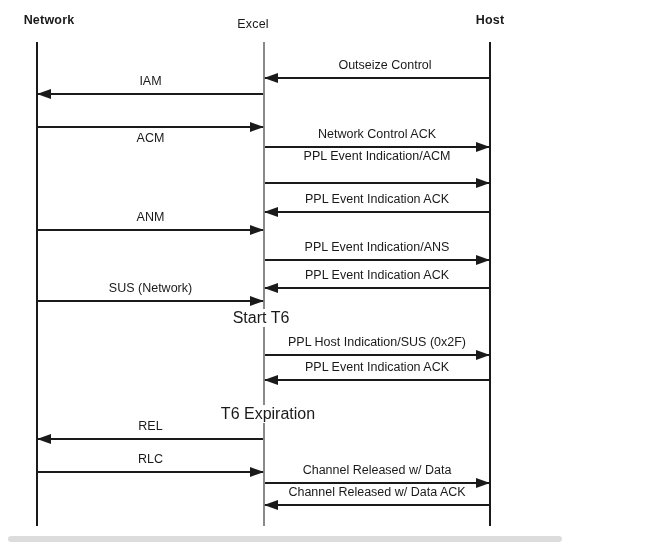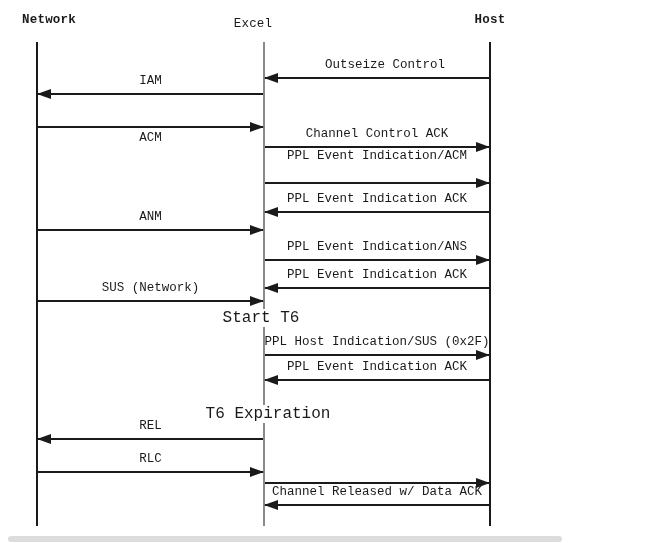--- a/index.html
+++ b/index.html
@@ -2,21 +2,21 @@
 <html><head>
 <meta charset="utf-8">
 <style>
   * { margin:0; padding:0; box-sizing:border-box; }
   html, body { background:#ffffff; }
   #stage {
     position:relative;
     width:568px;
     height:543px;
     background:#ffffff;
-    font-family:Liberation Mono, monospace;
+    font-family:Liberation Sans, sans-serif;
     overflow:hidden;
   }
   .actor-label {
     position:absolute;
     transform:translateX(-50%);
     font-size:12.5px;
     color:#1a1a1a;
     white-space:nowrap;
     letter-spacing:0.2px;
   }
@@ -86,21 +86,21 @@
       <div class="arrowhead left"></div>
     </div>
     <div class="msg-label" style="left: 150.5px; top: 88px;">IAM</div>
     <div class="msg-line" style="left: 38px; width: 225px; top: 126px; background: rgb(26, 26, 26);">
       <div class="arrowhead right"></div>
     </div>
     <div class="msg-label" style="left: 150.5px; top: 121px; margin-top: 24px;">ACM</div>
     <div class="msg-line" style="left: 265px; width: 224px; top: 146px; background: rgb(26, 26, 26);">
       <div class="arrowhead right"></div>
     </div>
-    <div class="msg-label" style="left: 377px; top: 141px;">Channel Control ACK</div>
+    <div class="msg-label" style="left: 377px; top: 141px;">Network Control ACK</div>
     <div class="msg-line" style="left: 265px; width: 224px; top: 182px; background: rgb(26, 26, 26);">
       <div class="arrowhead right"></div>
     </div>
     <div class="msg-label" style="left: 377px; top: 163px;">PPL Event Indication/ACM</div>
     <div class="msg-line" style="left: 265px; width: 224px; top: 211px; background: rgb(26, 26, 26);">
       <div class="arrowhead left"></div>
     </div>
     <div class="msg-label" style="left: 377px; top: 206px;">PPL Event Indication ACK</div>
     <div class="msg-line" style="left: 38px; width: 225px; top: 229px; background: rgb(26, 26, 26);">
       <div class="arrowhead right"></div>
@@ -130,19 +130,20 @@
       <div class="arrowhead left"></div>
     </div>
     <div class="msg-label" style="left: 150.5px; top: 433px;">REL</div>
     <div class="msg-line" style="left: 38px; width: 225px; top: 471px; background: rgb(26, 26, 26);">
       <div class="arrowhead right"></div>
     </div>
     <div class="msg-label" style="left: 150.5px; top: 466px;">RLC</div>
     <div class="msg-line" style="left: 265px; width: 224px; top: 482px; background: rgb(26, 26, 26);">
       <div class="arrowhead right"></div>
     </div>
+    <div class="msg-label" style="left: 377px; top: 477px;">Channel Released w/ Data</div>
     <div class="msg-line" style="left: 265px; width: 224px; top: 504px; background: rgb(26, 26, 26);">
       <div class="arrowhead left"></div>
     </div>
     <div class="msg-label" style="left: 377px; top: 499px;">Channel Released w/ Data ACK</div>
     <div class="annotation" style="left: 261px; top: 318px;">Start T6</div>
     <div class="annotation" style="left: 268px; top: 414px;">T6 Expiration</div>
   </div>
 
 </body></html>

